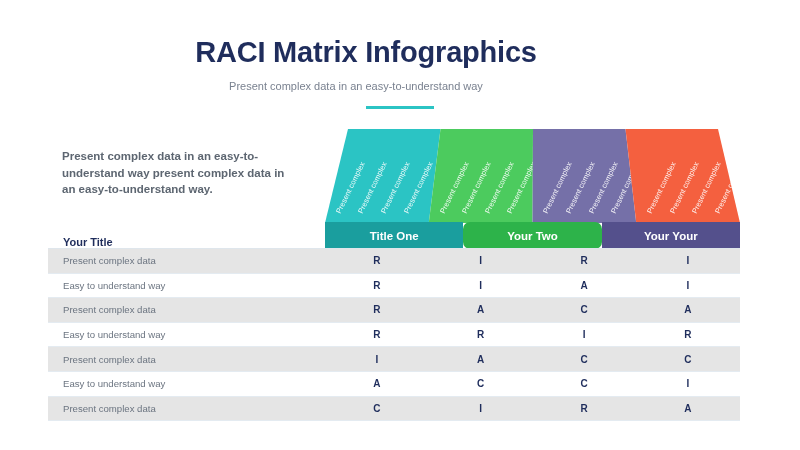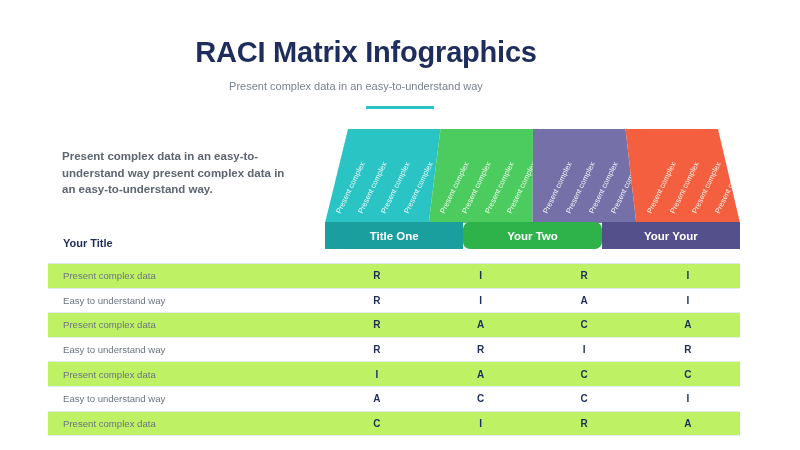--- a/index.html
+++ b/index.html
@@ -87,38 +87,37 @@
 
   
   #matrix-table {
     position:absolute;
     left:48px; top:222px;
     width:692px;
   }
   #title-row {
     height:27px;
     display:flex;
-    align-items:flex-start;
+    align-items:flex-end;
     border-bottom:1px solid #dfe6ec;
-    margin-top:15px;
   }
   #title-row .row-label {
     width:277px;
     padding-left:15px;
     font-size:11px;
     font-weight:bold;
     color:#1F2D5C;
   }
   .data-row {
     height:24.6px;
     display:flex;
     align-items:center;
     border-bottom:1px solid #e4ebf1;
   }
-  .data-row.striped { background:#bef264; }
+  .data-row.striped { background:#e5e5e5; }
   .data-row .row-label {
     width:277px;
     padding-left:15px;
     font-size:9.6px;
     color:#6b7480;
   }
   .cell {
     width:103.7px;
     text-align:center;
     font-size:10px;

